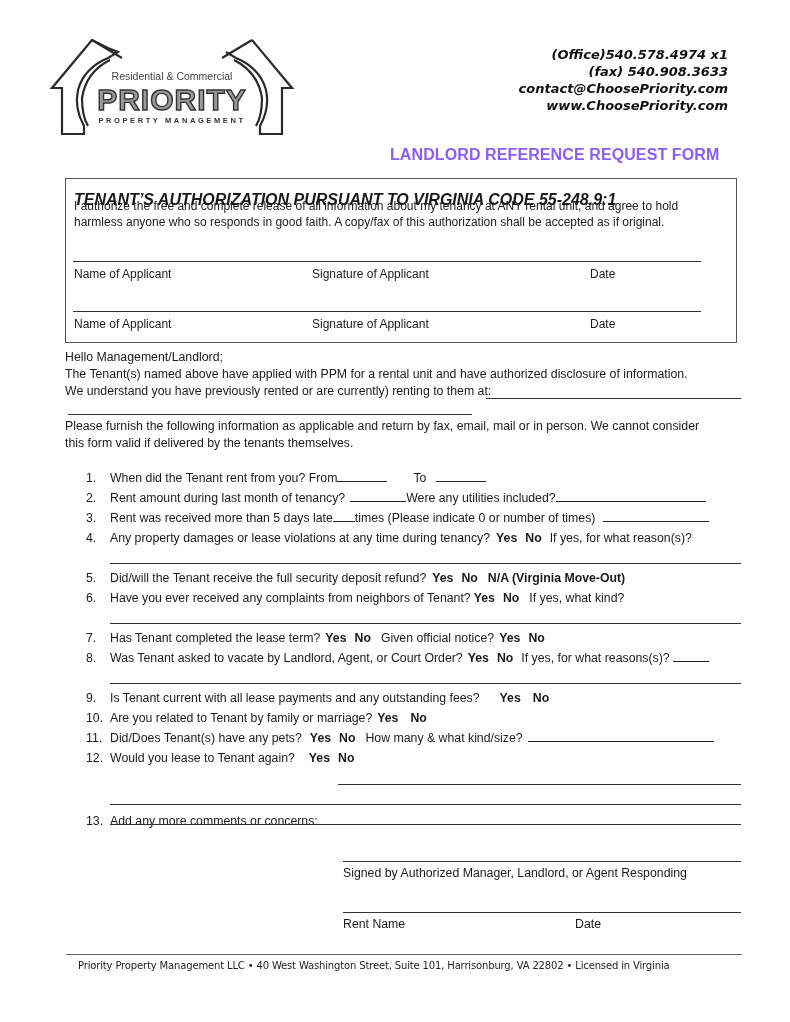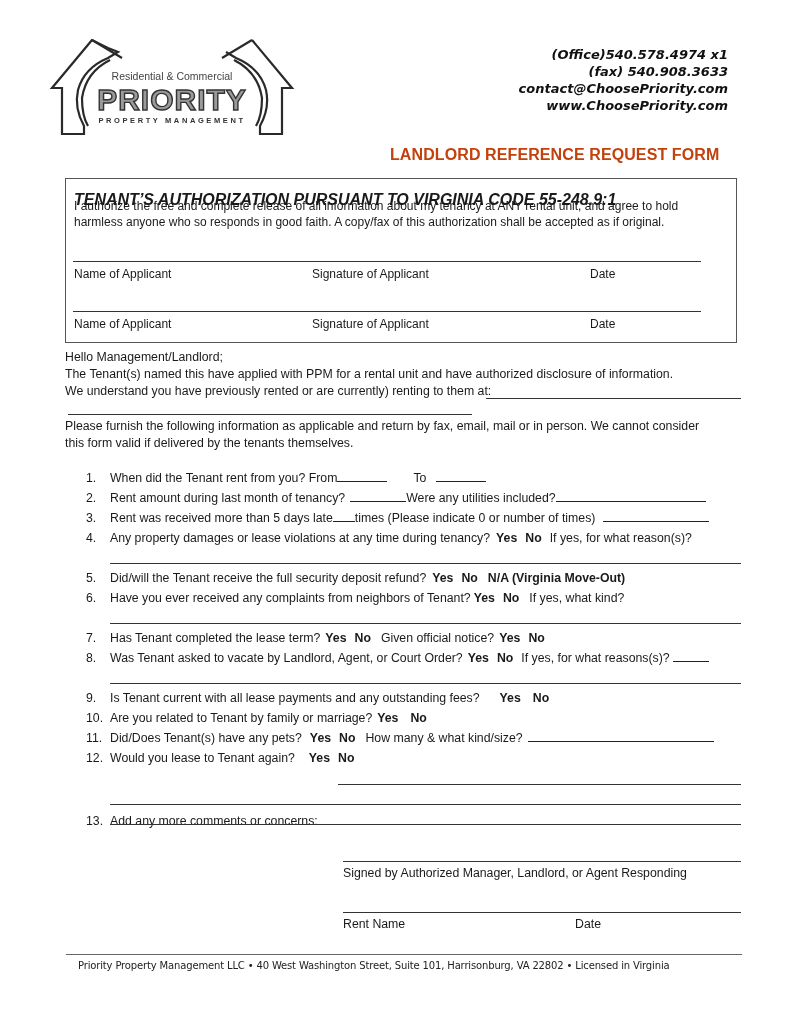--- a/index.html
+++ b/index.html
@@ -12,21 +12,21 @@
   .logo { left: 48px; top: 38px; width: 248px; height: 100px; }
   .logo svg { width: 100%; height: 100%; display: block; }
   .contact {
     right: 62px; top: 46px; text-align: right;
     font-family: "DejaVu Sans", sans-serif; font-style: italic; font-weight: bold;
     font-size: 13px; line-height: 17px; color: #111;
   }
   .contact div { white-space: nowrap; }
   .form-title {
     left: 390px; top: 146px; font-size: 16px; font-weight: bold; letter-spacing: 0.1px;
-    color: #c2410c; white-space: nowrap;
+    color: #8b5cf6; white-space: nowrap;
   }
   .auth-box {
     left: 65px; top: 178px; width: 672px; height: 165px;
     border: 1.5px solid #555; box-sizing: border-box;
   }
   .auth-heading {
     left: 8px; top: 4px; font-size: 16px; font-weight: bold; font-style: italic; white-space: nowrap; margin-top: 8px;
   }
   .auth-text {
     left: 8px; top: 19px; width: 650px; font-size: 12px; line-height: 16px;
@@ -84,21 +84,21 @@
   <div class="abs lbl" style="left:246px; top:88px;">Signature of Applicant</div>
   <div class="abs lbl" style="left:524px; top:88px;">Date</div>
 
   <div class="abs sig-line" style="left:7px; top:132px; width:628px;"></div>
   <div class="abs lbl" style="left:8px; top:138px;">Name of Applicant</div>
   <div class="abs lbl" style="left:246px; top:138px;">Signature of Applicant</div>
   <div class="abs lbl" style="left:524px; top:138px;">Date</div>
 </div>
 
 <div class="abs body-text" style="left:65px; top:349px;">Hello Management/Landlord;</div>
-<div class="abs body-text" style="left:65px; top:366px;">The Tenant(s) named this have applied with PPM for a rental unit and have authorized disclosure of information.</div>
+<div class="abs body-text" style="left:65px; top:366px;">The Tenant(s) named above have applied with PPM for a rental unit and have authorized disclosure of information.</div>
 <div class="abs body-text" style="left:65px; top:383px;">We understand you have previously rented or are currently) renting to them at:</div>
 <div class="abs hline" style="left:486px; top:398px; width:255px;"></div>
 <div class="abs hline" style="left:68px; top:414px; width:404px;"></div>
 <div class="abs body-text" style="left:65px; top:418px;">Please furnish the following information as applicable and return by fax, email, mail or in person. We cannot consider</div>
 <div class="abs body-text" style="left:65px; top:435px;">this form valid if delivered by the tenants themselves.</div>
 
 <div class="abs q-row" style="top:470px;">
   <span class="q-num">1.</span><span>When did the Tenant rent from you? From</span><span class="blank" style="width:50px;"></span><span class="gap" style="width:26px;"></span><span>To</span><span class="gap" style="width:10px;"></span><span class="blank" style="width:50px;"></span>
 </div>
 

